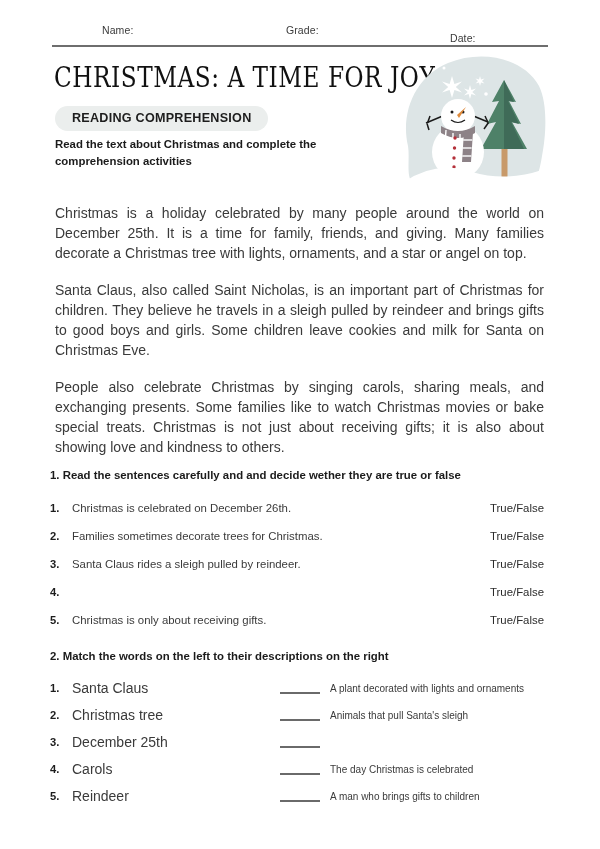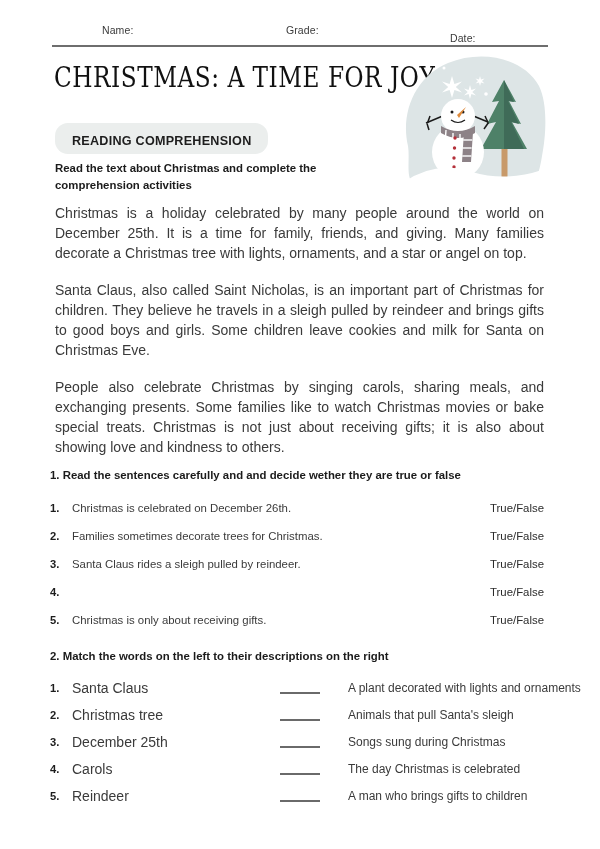--- a/index.html
+++ b/index.html
@@ -60,37 +60,37 @@
     font-weight: 400;
     letter-spacing: .6px;
     color: #111111;
     transform: scaleX(0.86);
     transform-origin: left top;
     white-space: nowrap;
   }
   .badge {
     position: absolute;
     left: 55px;
-    top: 123px;
-    padding: 11px 17px 6px 17px;
+    top: 106px;
+    padding: 5px 17px 6px 17px;
     background: #ebeeed;
     border-radius: 13px;
     font-size: 12.6px;
     font-weight: 700;
     letter-spacing: .25px;
     color: #1d1d1d;
     white-space: nowrap;
     text-align: right;
   }
 
   
   .instruction {
     position: absolute;
     left: 55px;
-    top: 160px;
+    top: 136px;
     width: 300px;
     font-size: 11.4px;
     font-weight: 700;
     line-height: 16.5px;
     color: #1b1b1b;
   }
 
   
   .illus {
     position: absolute;
@@ -192,22 +192,22 @@
   .match-blank {
     position: absolute;
     left: 230px;
     top: 17px;
     width: 40px;
     height: 1.5px;
     background: #6a6a6a;
   }
   .match-desc {
     position: absolute;
-    left: 298px;
-    font-size: 12px;
+    left: 280px;
+    font-size: 10px;
     color: #3a3a3a;
     white-space: nowrap;
   }
 </style>
 </head>
 <body>
 
 <div class="page">
 
   <div class="hdr">
@@ -330,21 +330,20 @@
     <div class="match-row">
       <span class="match-num">2.</span>
       <span class="match-word">Christmas tree</span>
       <span class="match-blank"></span>
       <span class="match-desc">Animals that pull Santa's sleigh</span>
     </div>
     <div class="match-row">
       <span class="match-num">3.</span>
       <span class="match-word">December 25th</span>
       <span class="match-blank"></span>
-      <span class="match-desc">Songs sung during Christmas</span>
     </div>
     <div class="match-row">
       <span class="match-num">4.</span>
       <span class="match-word">Carols</span>
       <span class="match-blank"></span>
       <span class="match-desc">The day Christmas is celebrated</span>
     </div>
     <div class="match-row">
       <span class="match-num">5.</span>
       <span class="match-word">Reindeer</span>

